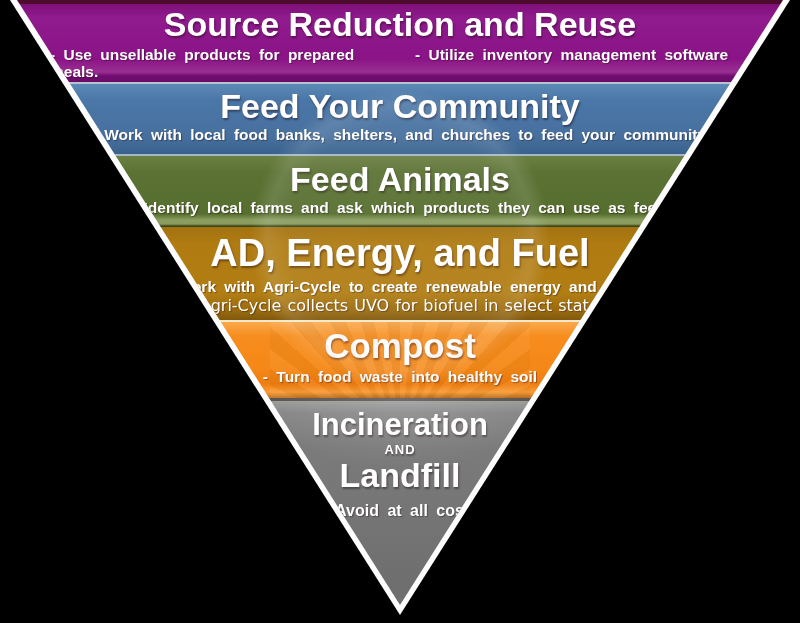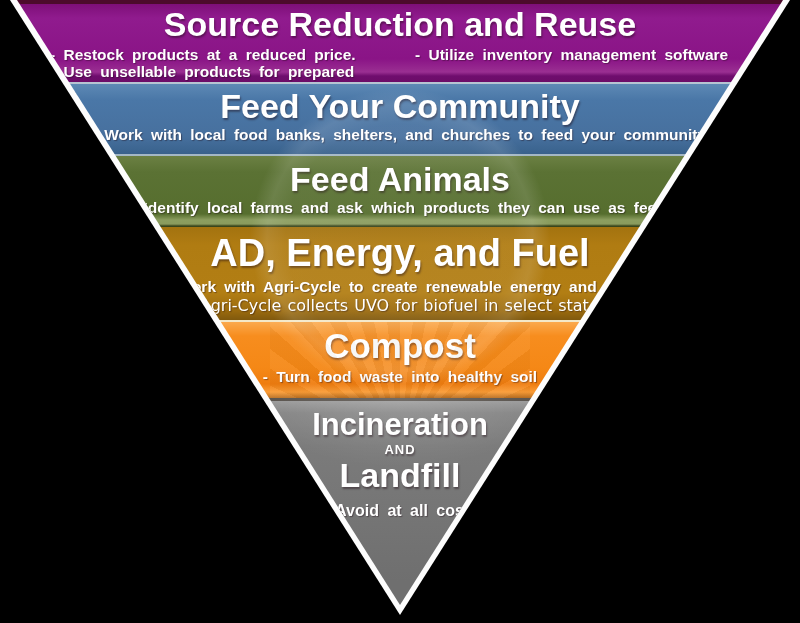--- a/index.html
+++ b/index.html
@@ -146,21 +146,20 @@
 
 <div class="stage">
   <div class="tri-outline"></div>
 
   <div class="tri-inner">
 
     <div class="band b1">
       <div class="band-title">Source Reduction and Reuse</div>
       <div class="p-cols">
         <div class="p-col-left">
-          <div class="band-sub">- Restock products at a reduced price.</div>
           <div class="band-sub">- Use unsellable products for prepared meals.</div>
         </div>
         <div class="p-col-right">
           <div class="band-sub">- Utilize inventory management software</div>
         </div>
       </div>
     </div>
 
     <div class="band b2">
       <div class="band-title">Feed Your Community</div>

